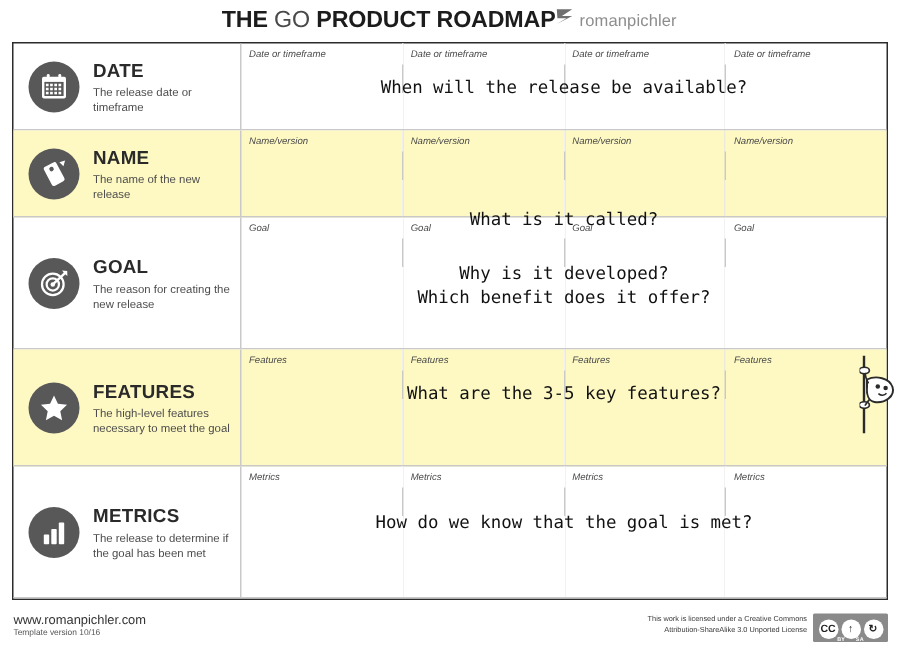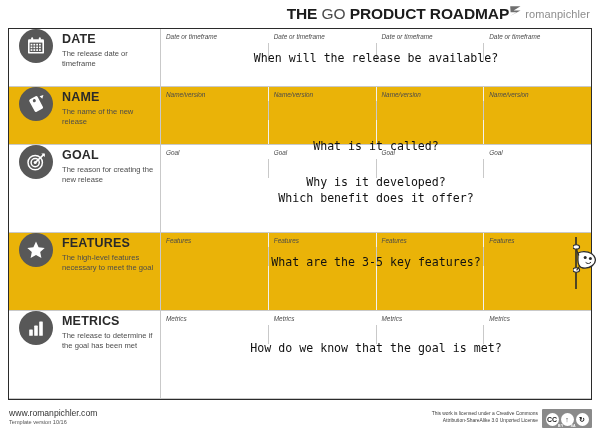--- a/index.html
+++ b/index.html
@@ -15,21 +15,21 @@
     background: #fff;
   }
 
   
   .header {
     position: absolute;
     left: 0; top: 0;
     width: 600px; height: 28px;
     display: flex;
     align-items: center;
-    justify-content: flex-end;
+    justify-content: center;
     padding: 0 10px 0 9px;
   }
   .title {
     font-size: 15.5px;
     letter-spacing: -0.1px;
     color: #1c1c1c;
     white-space: nowrap;
   }
   .title .w-bold { font-weight: bold; }
   .title .w-light { font-weight: normal; color: #4a4a4a; }
@@ -55,29 +55,29 @@
     background: #fff;
   }
 
   .row {
     position: relative;
     display: flex;
     width: 100%;
     border-bottom: 1px solid #c9c9c9;
   }
   .row:last-child { border-bottom: none; }
-  .row.shade { background: #eab308; }
+  .row.shade { background: #fef9c3; }
 
   
   .label-cell {
     width: 152px;
     flex: 0 0 152px;
     border-right: 1px solid #c9c9c9;
     display: flex;
-    align-items: flex-start;
+    align-items: center;
     gap: 9px;
     padding: 0 6px 0 10px;
   }
   .icon-circle {
     width: 34px; height: 34px;
     flex: 0 0 34px;
     border-radius: 50%;
     background: #585858;
     display: flex;
     align-items: center;

